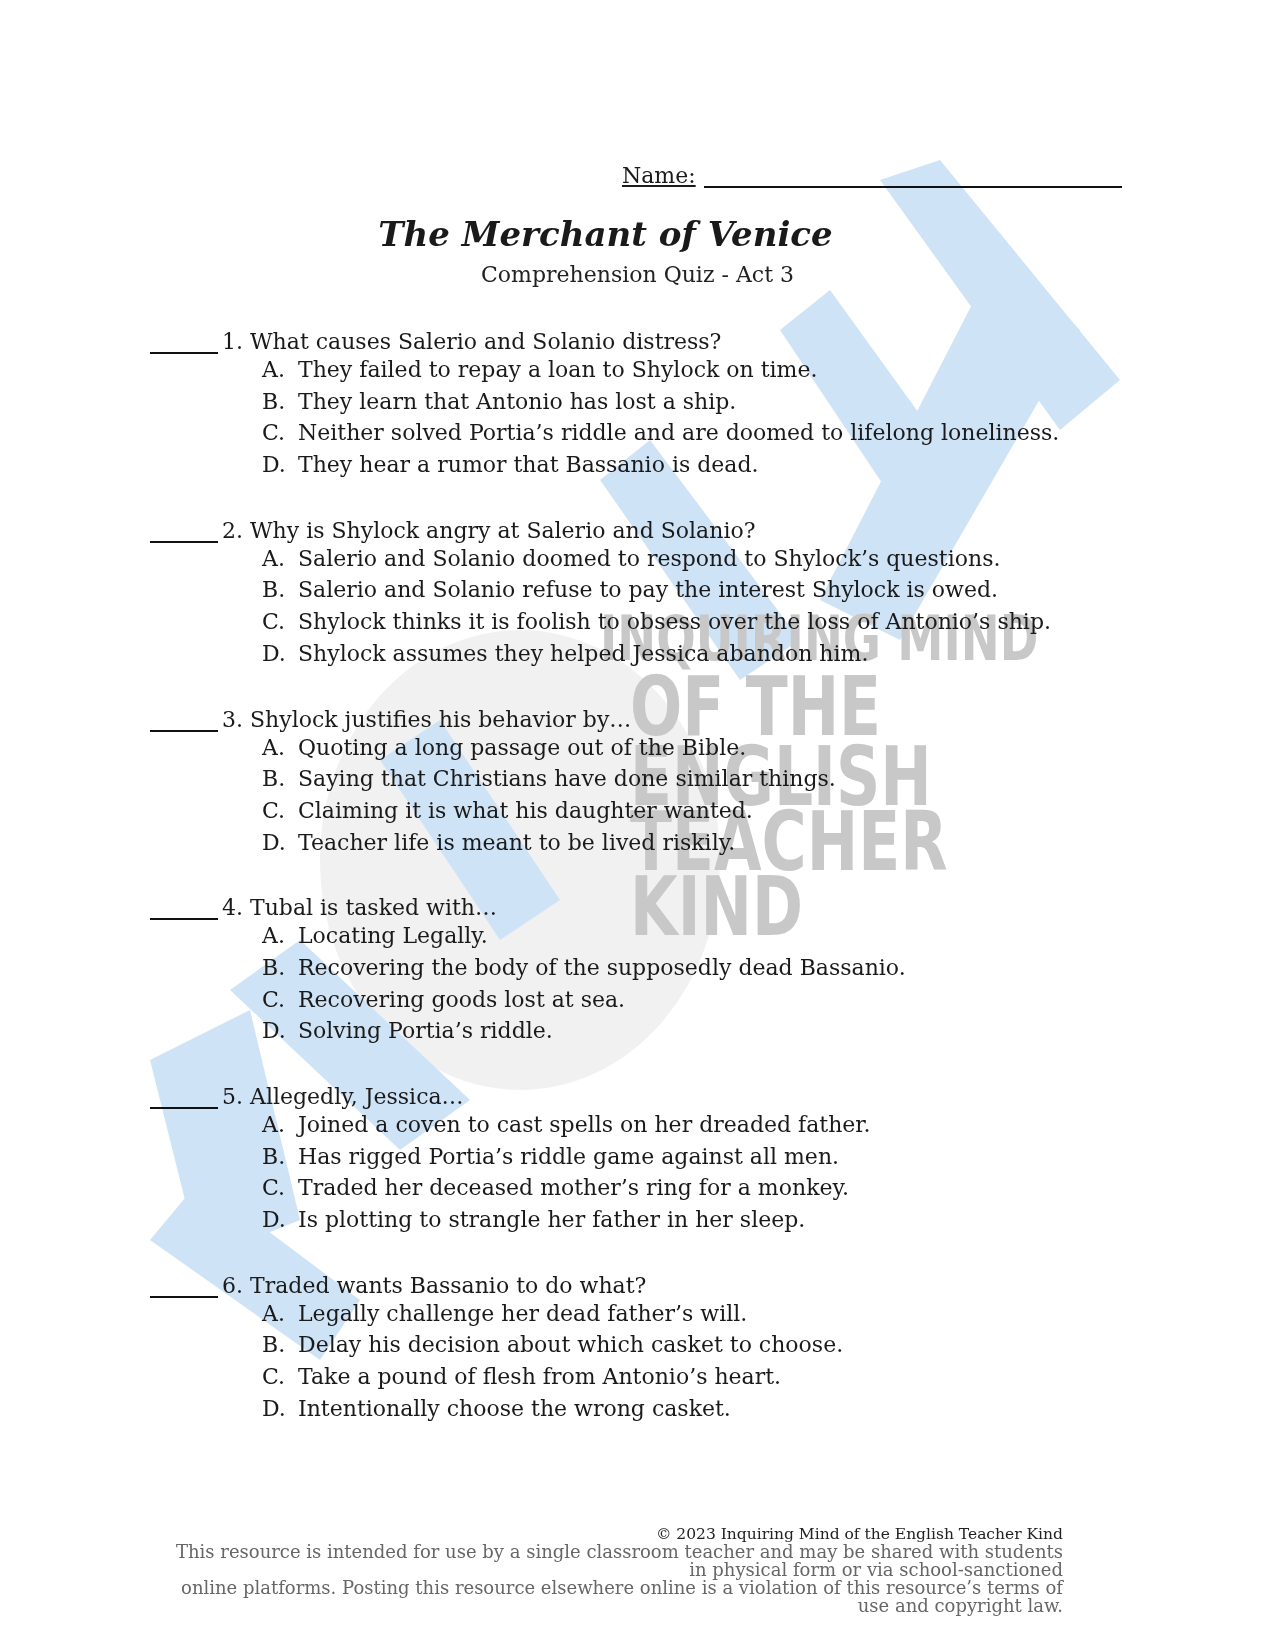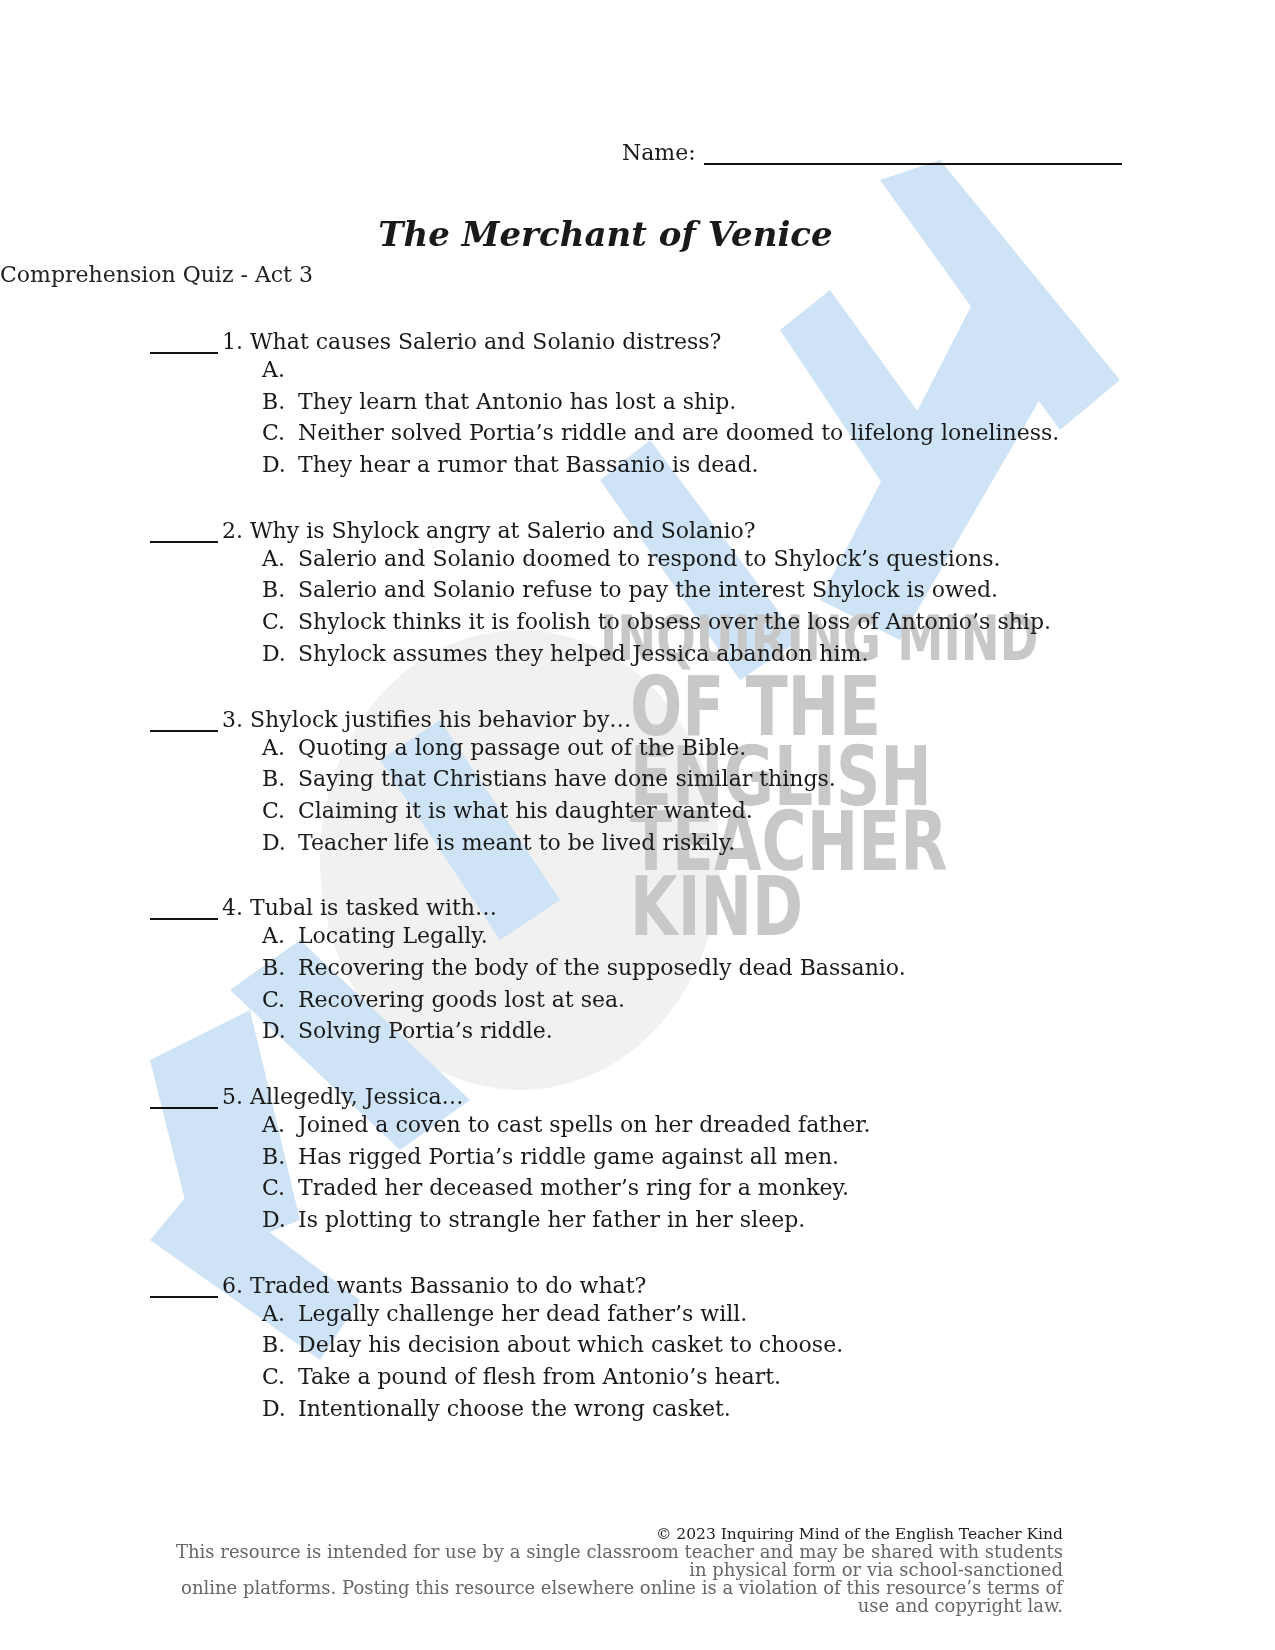--- a/index.html
+++ b/index.html
@@ -1,24 +1,24 @@
 <!DOCTYPE html>
 <html><head>
   <meta charset="utf-8">
   <style>
     html, body { margin: 0; padding: 0; background: #ffffff; }
     body { width: 1275px; height: 1650px; position: relative; overflow: hidden;
            font-family: "DejaVu Serif", "Liberation Serif", serif; color: #1a1a1a; }
     .watermark-layer { position: absolute; inset: 0; pointer-events: none; z-index: 0; }
     .content { position: absolute; inset: 0; z-index: 1; }
-    .name-row { position: absolute; top: 140px; left: 622px; font-size: 22px; display: flex; align-items: flex-end; }
+    .name-row { position: absolute; top: 163px; left: 622px; font-size: 22px; display: flex; align-items: flex-end; text-decoration: underline; }
     .name-line { display: inline-block; width: 418px; border-bottom: 2.5px solid #111; margin-left: 8px; height: 22px; }
     .title { position: absolute; top: 214px; left: 0; width: 1211px; text-align: center;
              font-size: 34px; font-weight: bold; font-style: italic; }
-    .subtitle { position: absolute; top: 262px; left: 0; width: 1275px; text-align: left; font-size: 22px; color: #222; }
+    .subtitle { position: absolute; top: 262px; left: 0; width: 1275px; text-align: center; font-size: 22px; color: #222; }
     .questions { position: absolute; top: 322px; left: 150px; }
     .question { margin-bottom: 30px; }
     .q-line { display: flex; align-items: flex-end; font-size: 22px; height: 32px; }
     .blank { display: inline-block; width: 68px; border-bottom: 2px solid #111; margin-right: 4px; height: 22px; }
     .opts { margin-left: 112px; }
     .opt { font-size: 22px; height: 31.7px; line-height: 31.7px; display: flex; }
     .opt-letter { width: 36px; }
     .footer { position: absolute; right: 212px; top: 1506px; text-align: right; }
     .copyright { font-size: 15.5px; color: #222; margin-top: 19px; }
     .terms { font-size: 18px; color: #666; line-height: 18px; width: 900px; }
@@ -62,20 +62,21 @@
 
     <div class="question">
       <div class="q-line">
         <span class="blank"></span>
         <span>1.</span>&nbsp;
         <span>What causes Salerio and Solanio distress?</span>
       </div>
       <div class="opts">
         <div class="opt">
             <span class="opt-letter">A.</span>
+            <span>They failed to repay a loan to Shylock on time.</span>
           </div>
         <div class="opt">
             <span class="opt-letter">B.</span>
             <span>They learn that Antonio has lost a ship.</span>
           </div>
         <div class="opt">
             <span class="opt-letter">C.</span>
             <span>Neither solved Portia’s riddle and are doomed to lifelong loneliness.</span>
           </div>
         <div class="opt">

